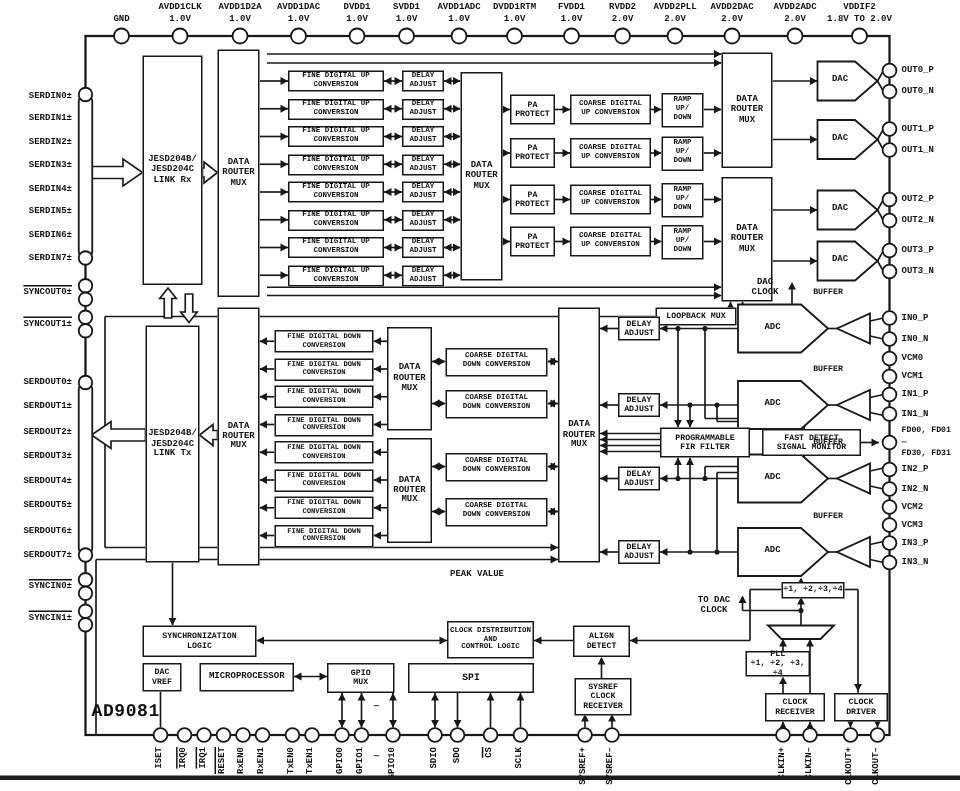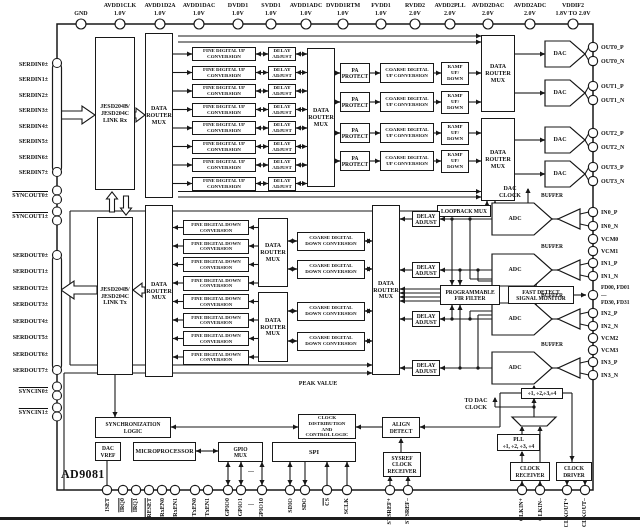--- a/index.html
+++ b/index.html
@@ -1,17 +1,17 @@
 <!DOCTYPE html>
 <html><head>
 <meta charset="utf-8">
 <style>
   html,body{margin:0;padding:0;background:#fff;}
   .fig{position:relative;width:640px;height:527px;background:#fff;overflow:hidden;
-       font-family:Liberation Serif, serif;color:#111;}
+       font-family:Liberation Mono, monospace;color:#111;}
   svg#wires{position:absolute;left:0;top:0;z-index:1;}
   .w{stroke:#181818;stroke-width:1.1;fill:none;}
   .hol{fill:#fff;stroke:#181818;stroke-width:1.1;}
   .pin{fill:#fff;stroke:#181818;stroke-width:1.2;}
   .ah{fill:#181818;stroke:none;}
   #blocks{position:absolute;left:0;top:0;width:640px;height:527px;z-index:2;}
   .block{position:absolute;border:1.3px solid #181818;background:#fff;display:flex;
          flex-direction:column;align-items:center;justify-content:center;text-align:center;
          font-weight:bold;line-height:1.14;letter-spacing:0;z-index:2;box-sizing:border-box;}
   .lbl{position:absolute;font-weight:bold;z-index:3;line-height:1.15;}

